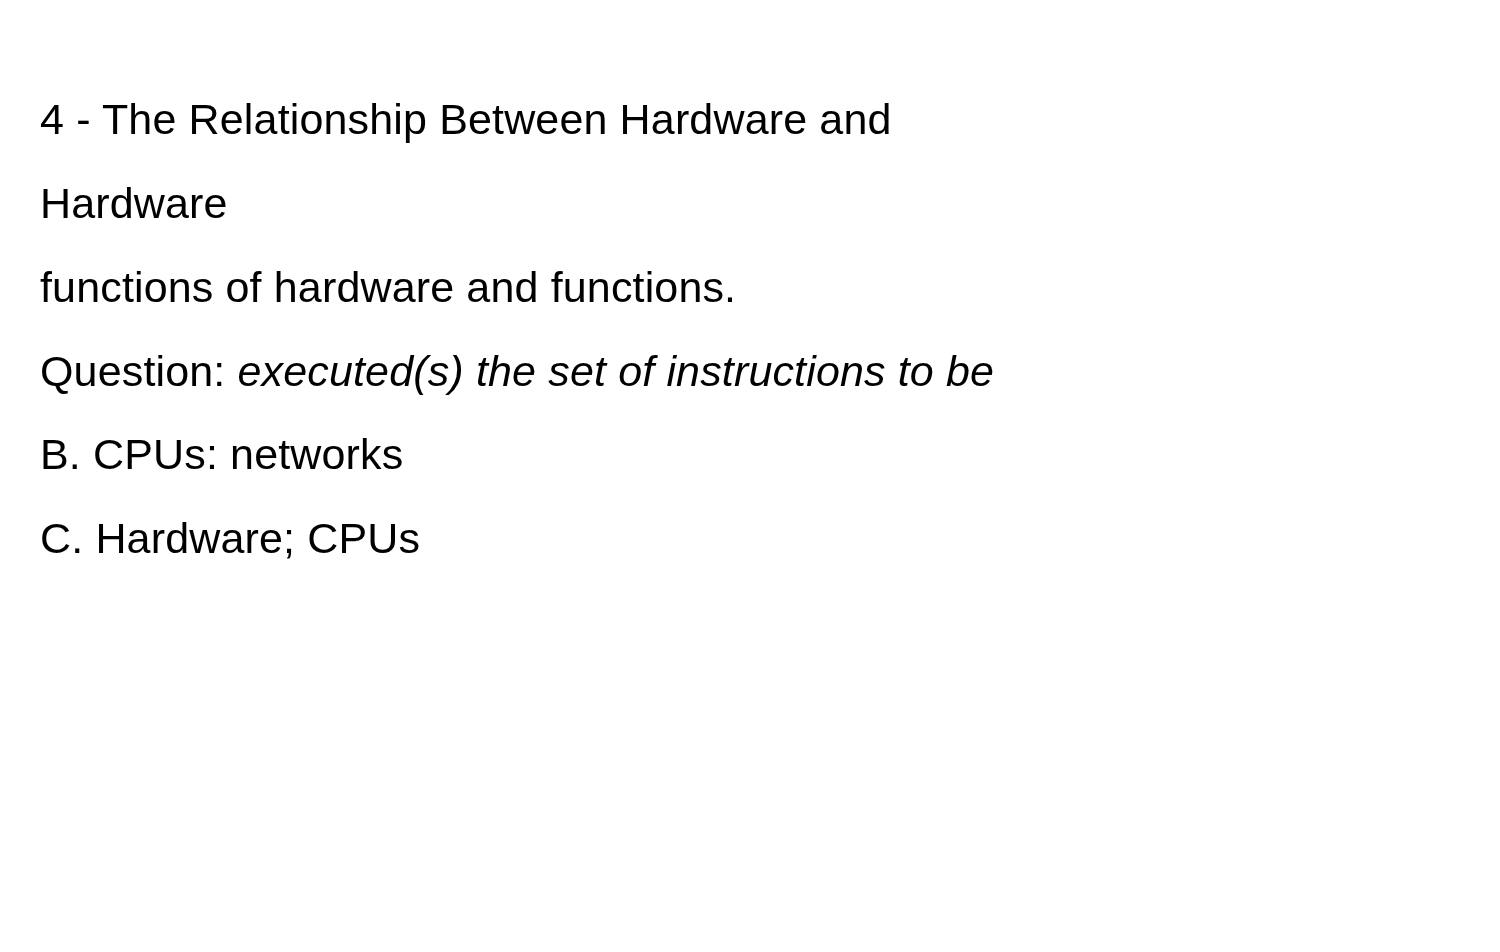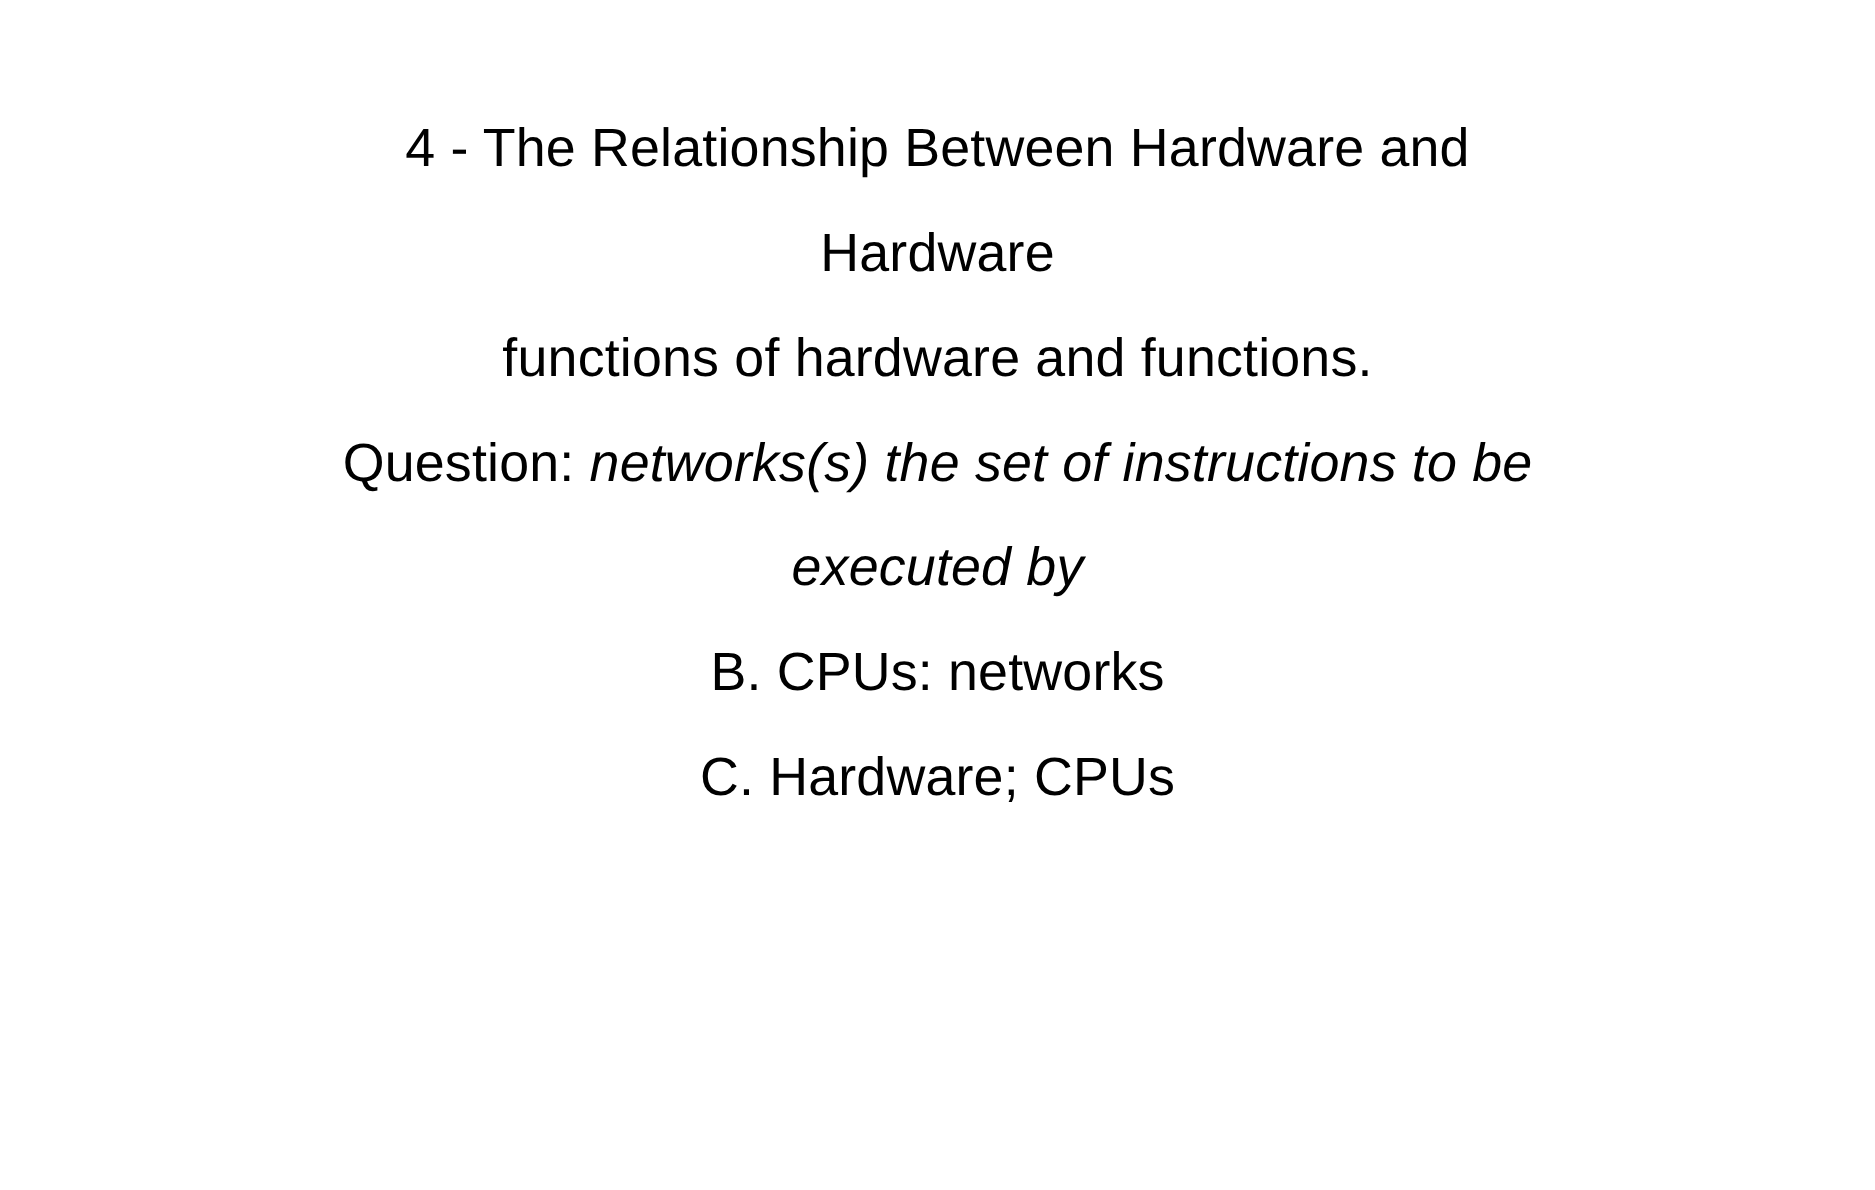--- a/index.html
+++ b/index.html
@@ -1,19 +1,18 @@
 <!DOCTYPE html>
 <html><head>
 <meta charset="utf-8">
 <style>
   * {
     margin: 0;
     padding: 0;
     box-sizing: border-box;
-    text-align: center;
   }
   html, body {
     width: 1500px;
     height: 952px;
     background: #ffffff;
     font-family: -apple-system, BlinkMacSystemFont, "Segoe UI", Helvetica, Arial, sans-serif;
     color: #000000;
     overflow: hidden;
   }
   .page {
@@ -30,18 +29,17 @@
   }
 </style>
 </head>
 <body>
 
 <div class="page">
   <div class="line">4 - The Relationship Between Hardware and</div>
   <div class="line">Hardware</div>
   <div class="line">functions of hardware and functions.</div>
   <div class="line">
-    <span>Question: </span><span class="italic">networks(s) the set of instructions to be</span>
+    <span>Question: </span><span class="italic">executed(s) the set of instructions to be</span>
   </div>
-  <div class="line italic">executed by</div>
   <div class="line">B. CPUs: networks</div>
   <div class="line">C. Hardware; CPUs</div>
 </div>
 
 </body></html>

